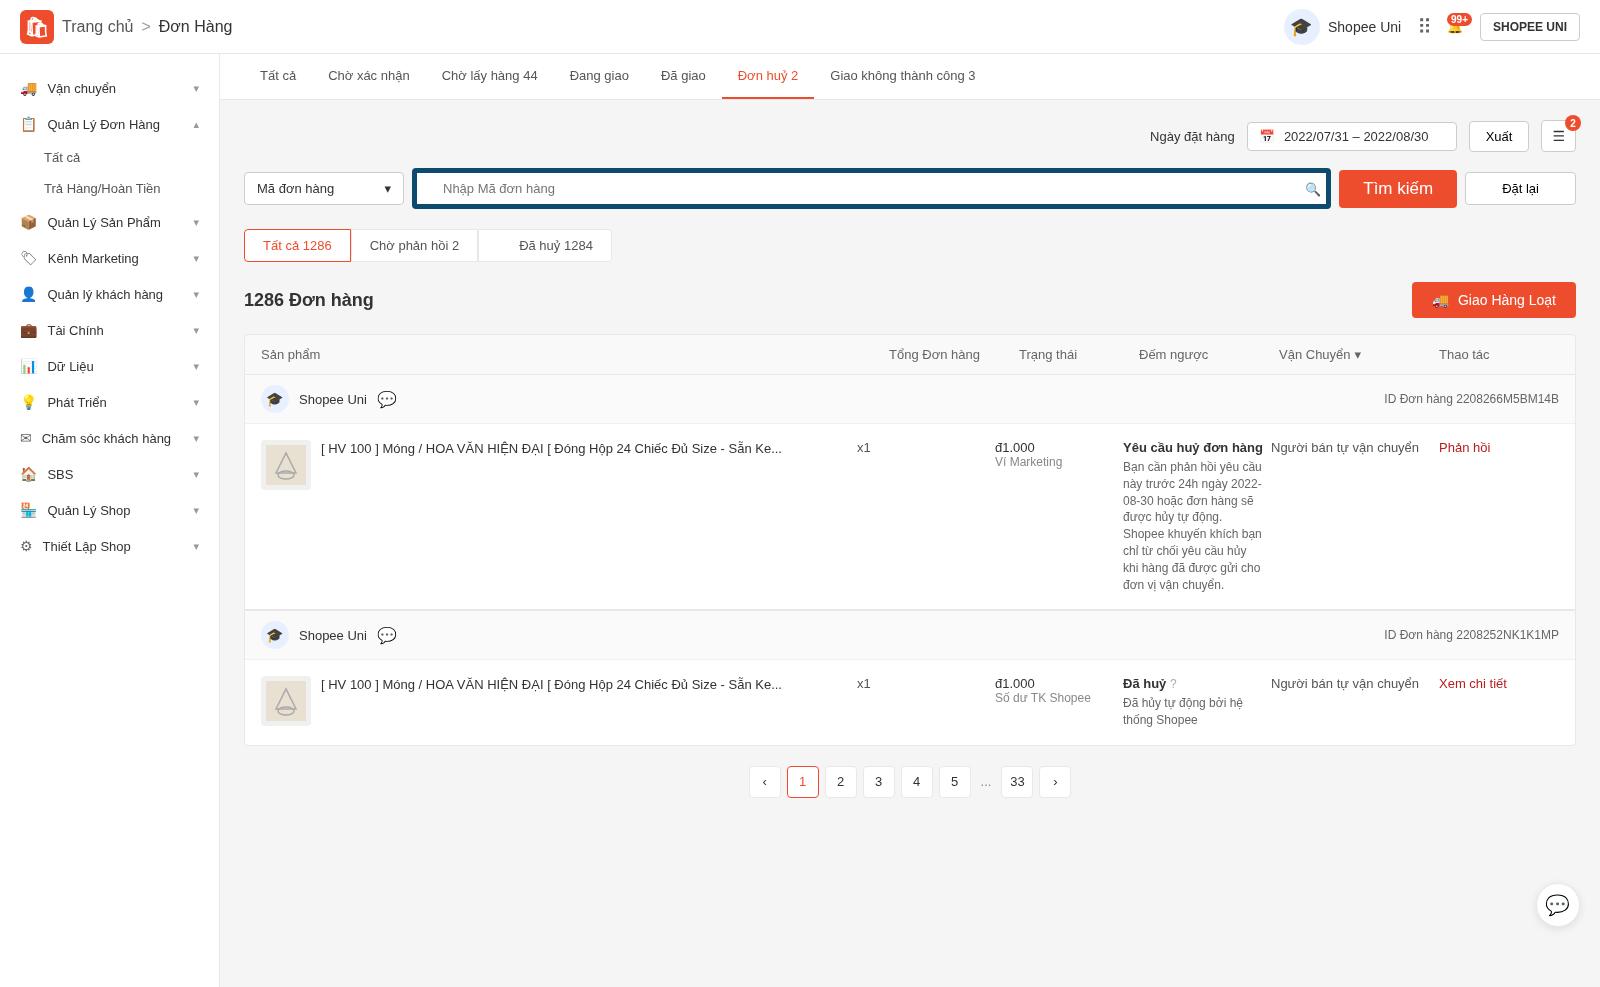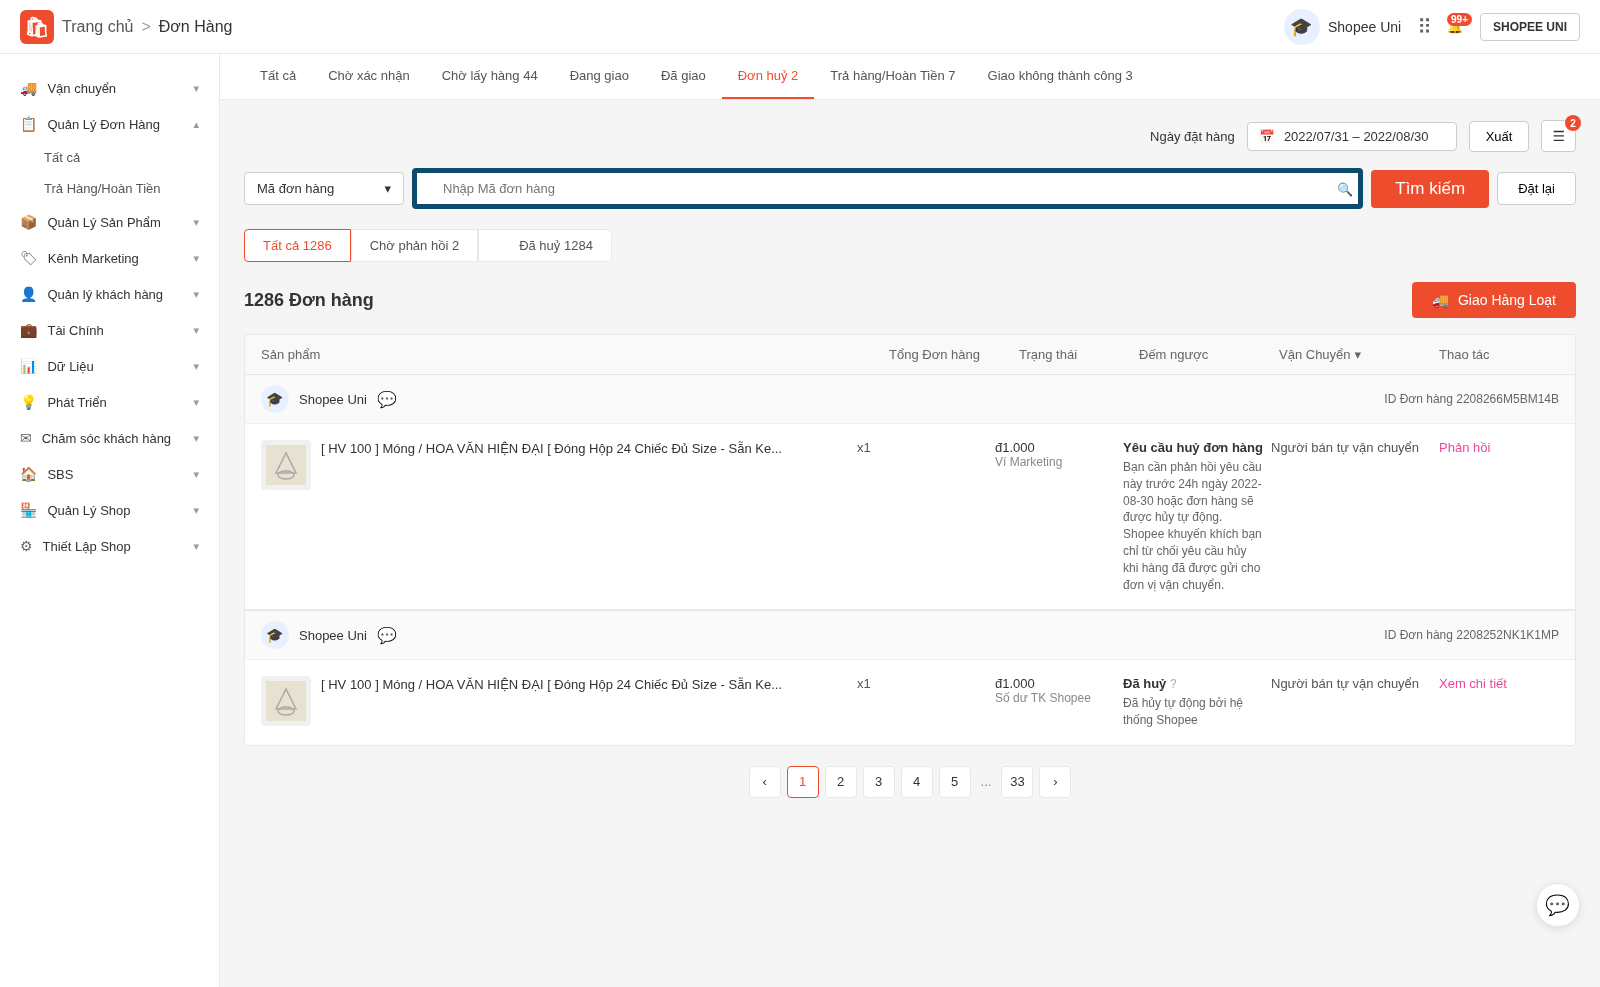--- a/index.html
+++ b/index.html
@@ -245,21 +245,21 @@
       border: none;
       border-radius: 4px;
       padding: 9px 24px;
       font-size: 17px;
       cursor: pointer;
       font-weight: 500;
     }
     .reset-btn {
       border: 1px solid #ccc;
       background: #fff;
-      padding: 8px 20px;
+      padding: 8px 36px;
       border-radius: 4px;
       cursor: pointer;
       font-size: 13px;
     }
 
     
     .sub-tabs {
       display: flex;
       gap: 0;
       margin-bottom: 20px;
@@ -383,21 +383,21 @@
     .order-total { font-size: 13px; }
     .order-total-amount { font-weight: 500; }
     .order-total-method { color: #888; font-size: 12px; }
 
     .status-col {}
     .status-label { font-weight: 600; color: #333; font-size: 13px; }
     .status-desc { font-size: 12px; color: #666; line-height: 1.4; margin-top: 4px; }
 
     .shipping-col { font-size: 13px; color: #555; }
     .action-col {}
-    .action-link { color: #ec4899; cursor: pointer; font-size: 13px; }
+    .action-link { color: #b91c1c; cursor: pointer; font-size: 13px; }
 
     
     .pagination {
       display: flex;
       align-items: center;
       justify-content: center;
       gap: 6px;
       padding: 20px 0;
     }
     .page-btn {
@@ -562,21 +562,20 @@
 
   <main class="main">
 
     <div class="tabs-bar">
       <div class="tab">Tất cả</div>
       <div class="tab">Chờ xác nhận</div>
       <div class="tab">Chờ lấy hàng 44</div>
       <div class="tab">Đang giao</div>
       <div class="tab">Đã giao</div>
       <div class="tab active">Đơn huỷ 2</div>
-      <div class="tab">Trả hàng/Hoàn Tiền 7</div>
       <div class="tab">Giao không thành công 3</div>
     </div>
 
     <div class="content">
 
       <div class="filter-row">
         <span class="date-label">Ngày đặt hàng</span>
         <div class="date-input">
           <span class="date-icon">📅</span>
           <span>2022/07/31 – 2022/08/30</span>

